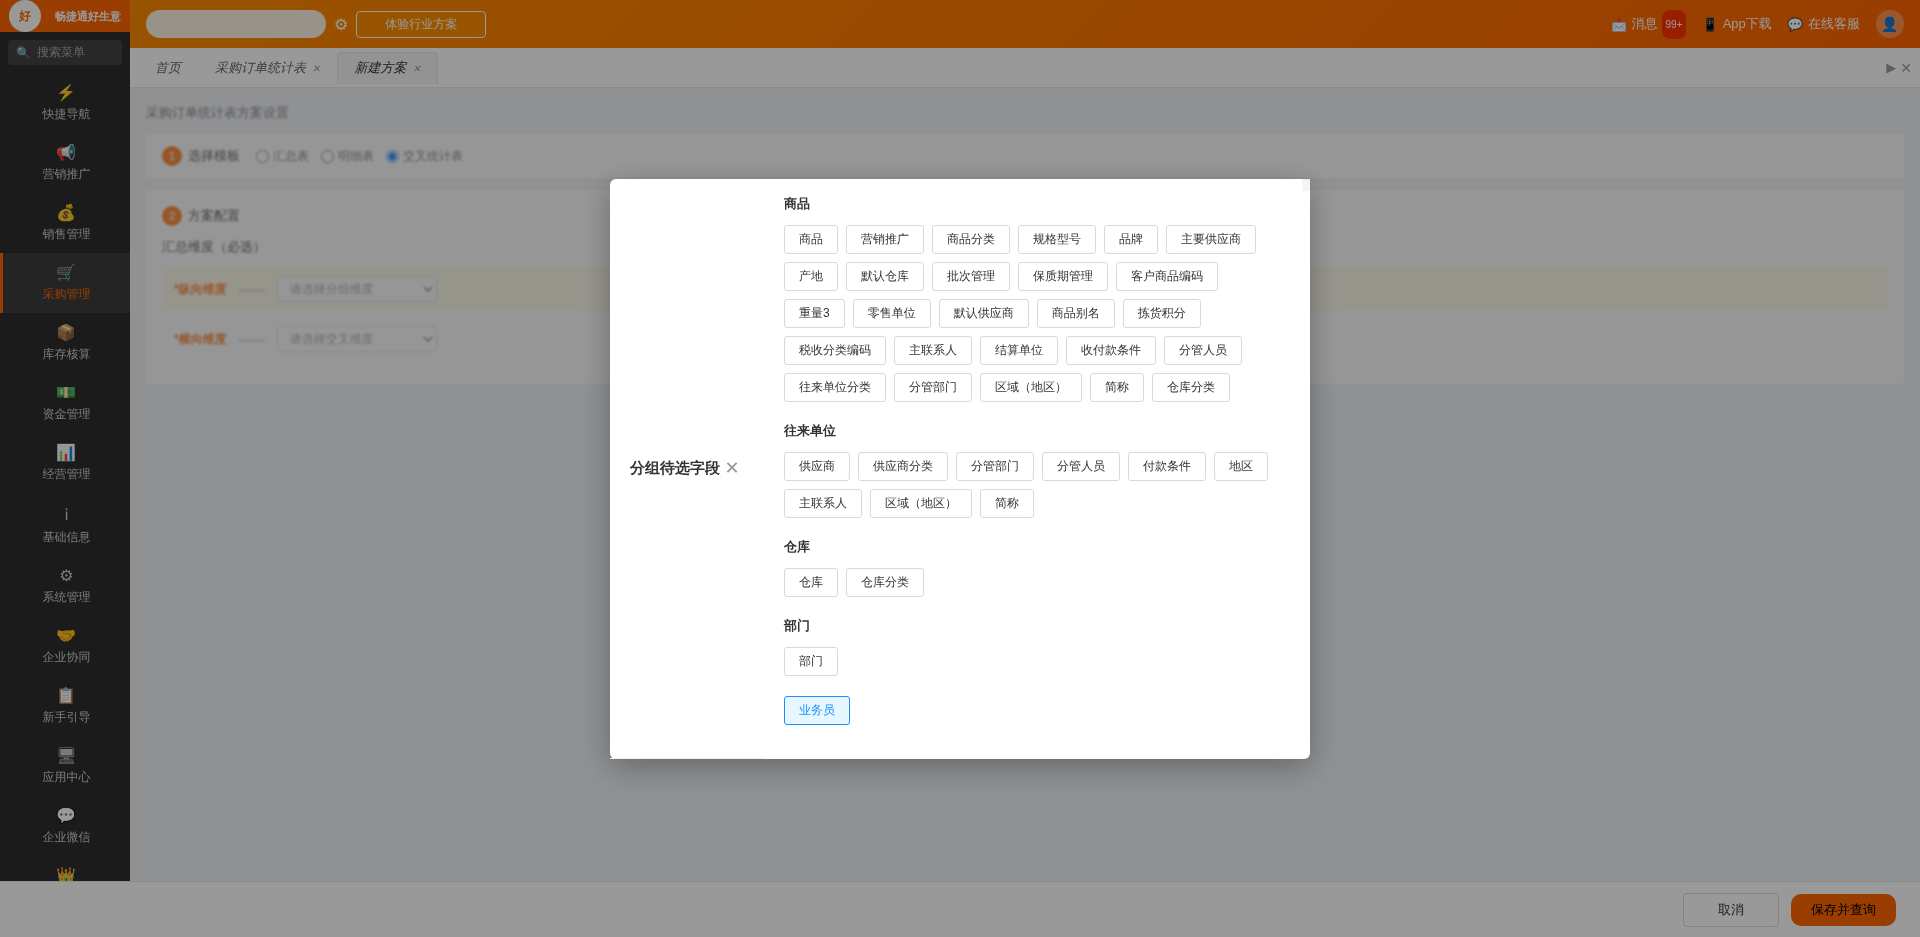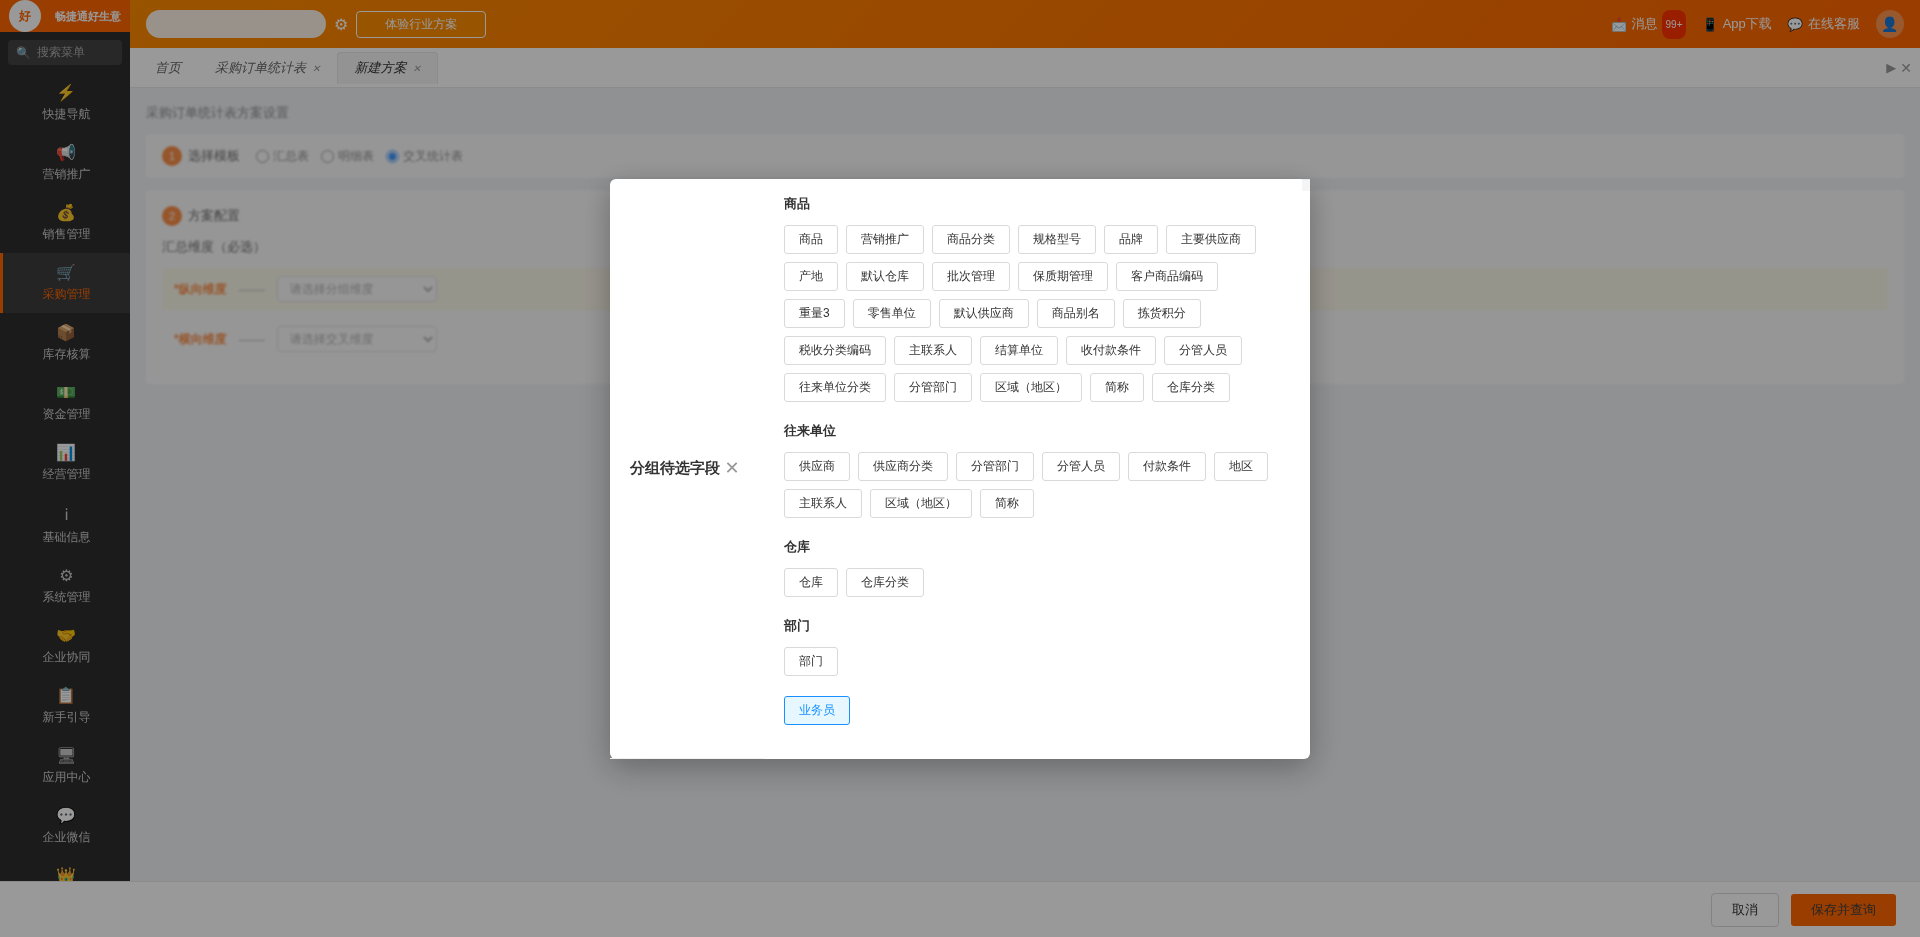--- a/index.html
+++ b/index.html
@@ -413,29 +413,29 @@
       justify-content: flex-end;
       padding: 0 24px;
       gap: 12px;
       z-index: 199;
     }
     .btn-cancel {
       border: 1px solid #d9d9d9;
       background: white;
       color: #333;
       border-radius: 4px;
-      padding: 7px 20px;
+      padding: 7px 34px;
       cursor: pointer;
       font-size: 13px;
     }
     .btn-save-query {
       background: #ff6600;
-      color: #404040;
+      color: #000000;
       border: none;
-      border-radius: 3px;
+      border-radius: 10px;
       padding: 7px 20px;
       cursor: pointer;
       font-size: 13px;
     }
   </style>
 </head>
 <body>
 
 <div class="sidebar">
   <div class="sidebar-logo-area">

